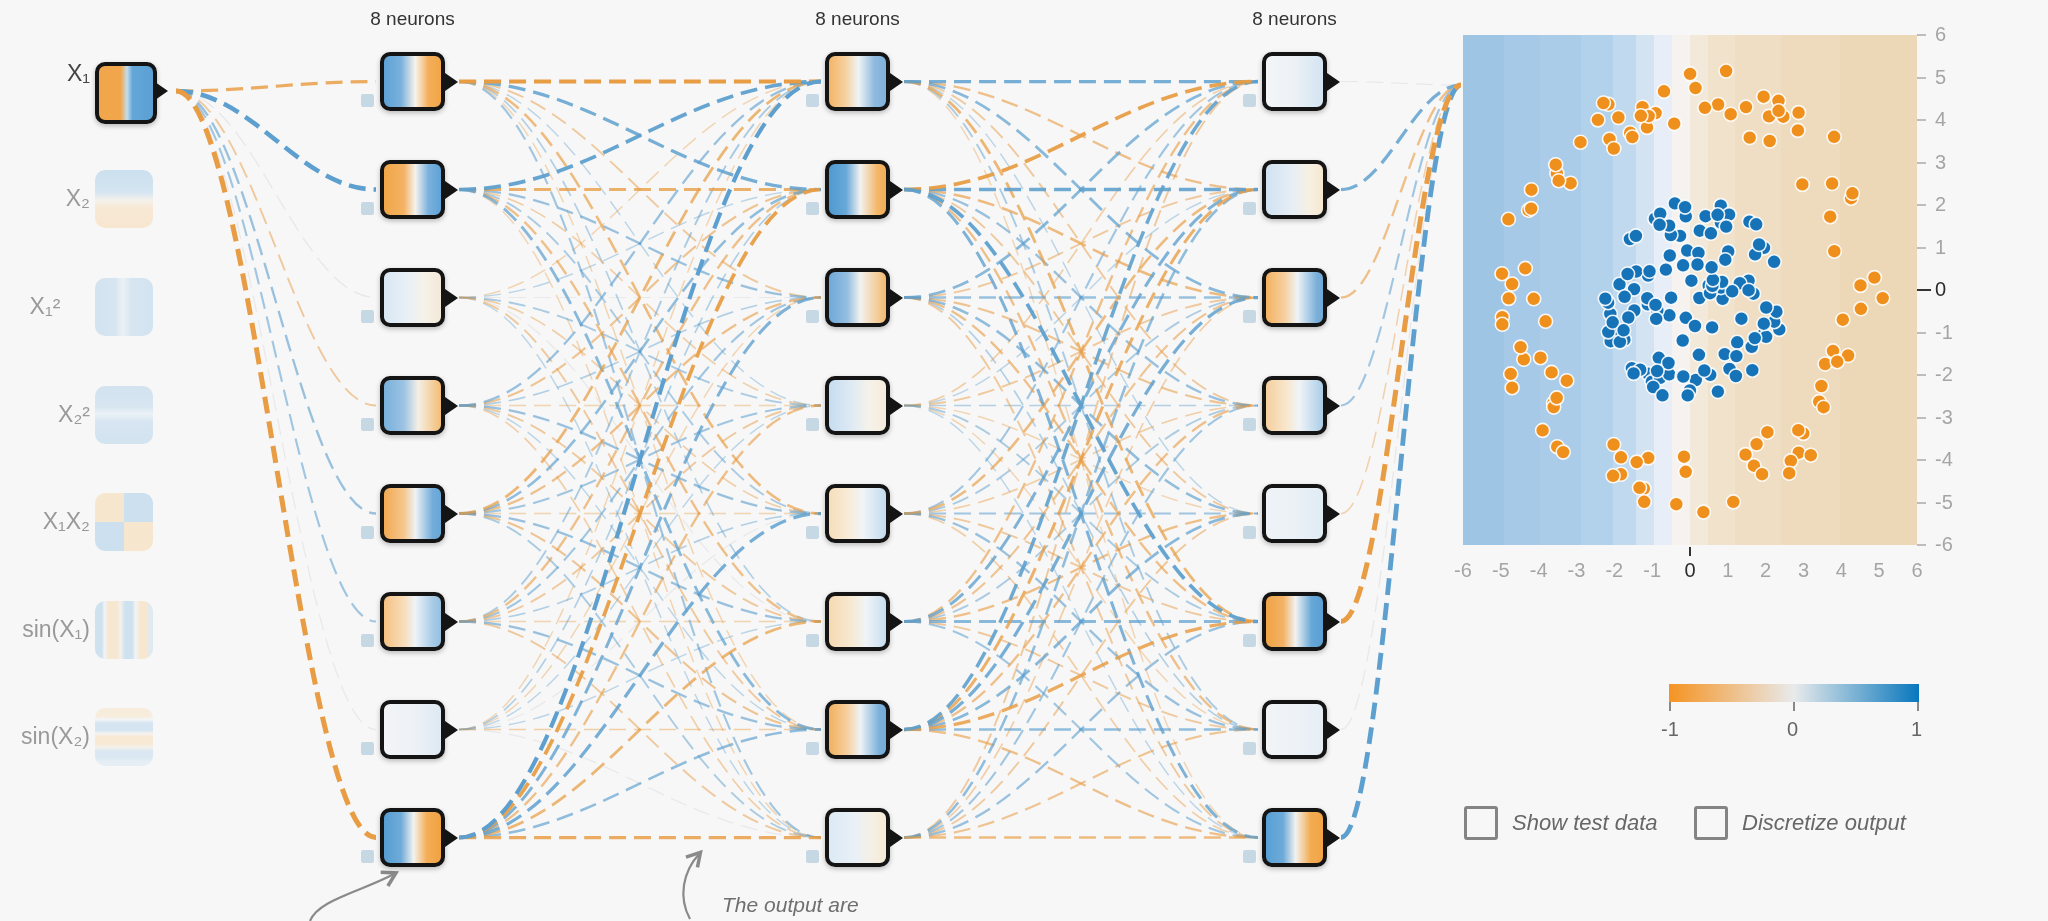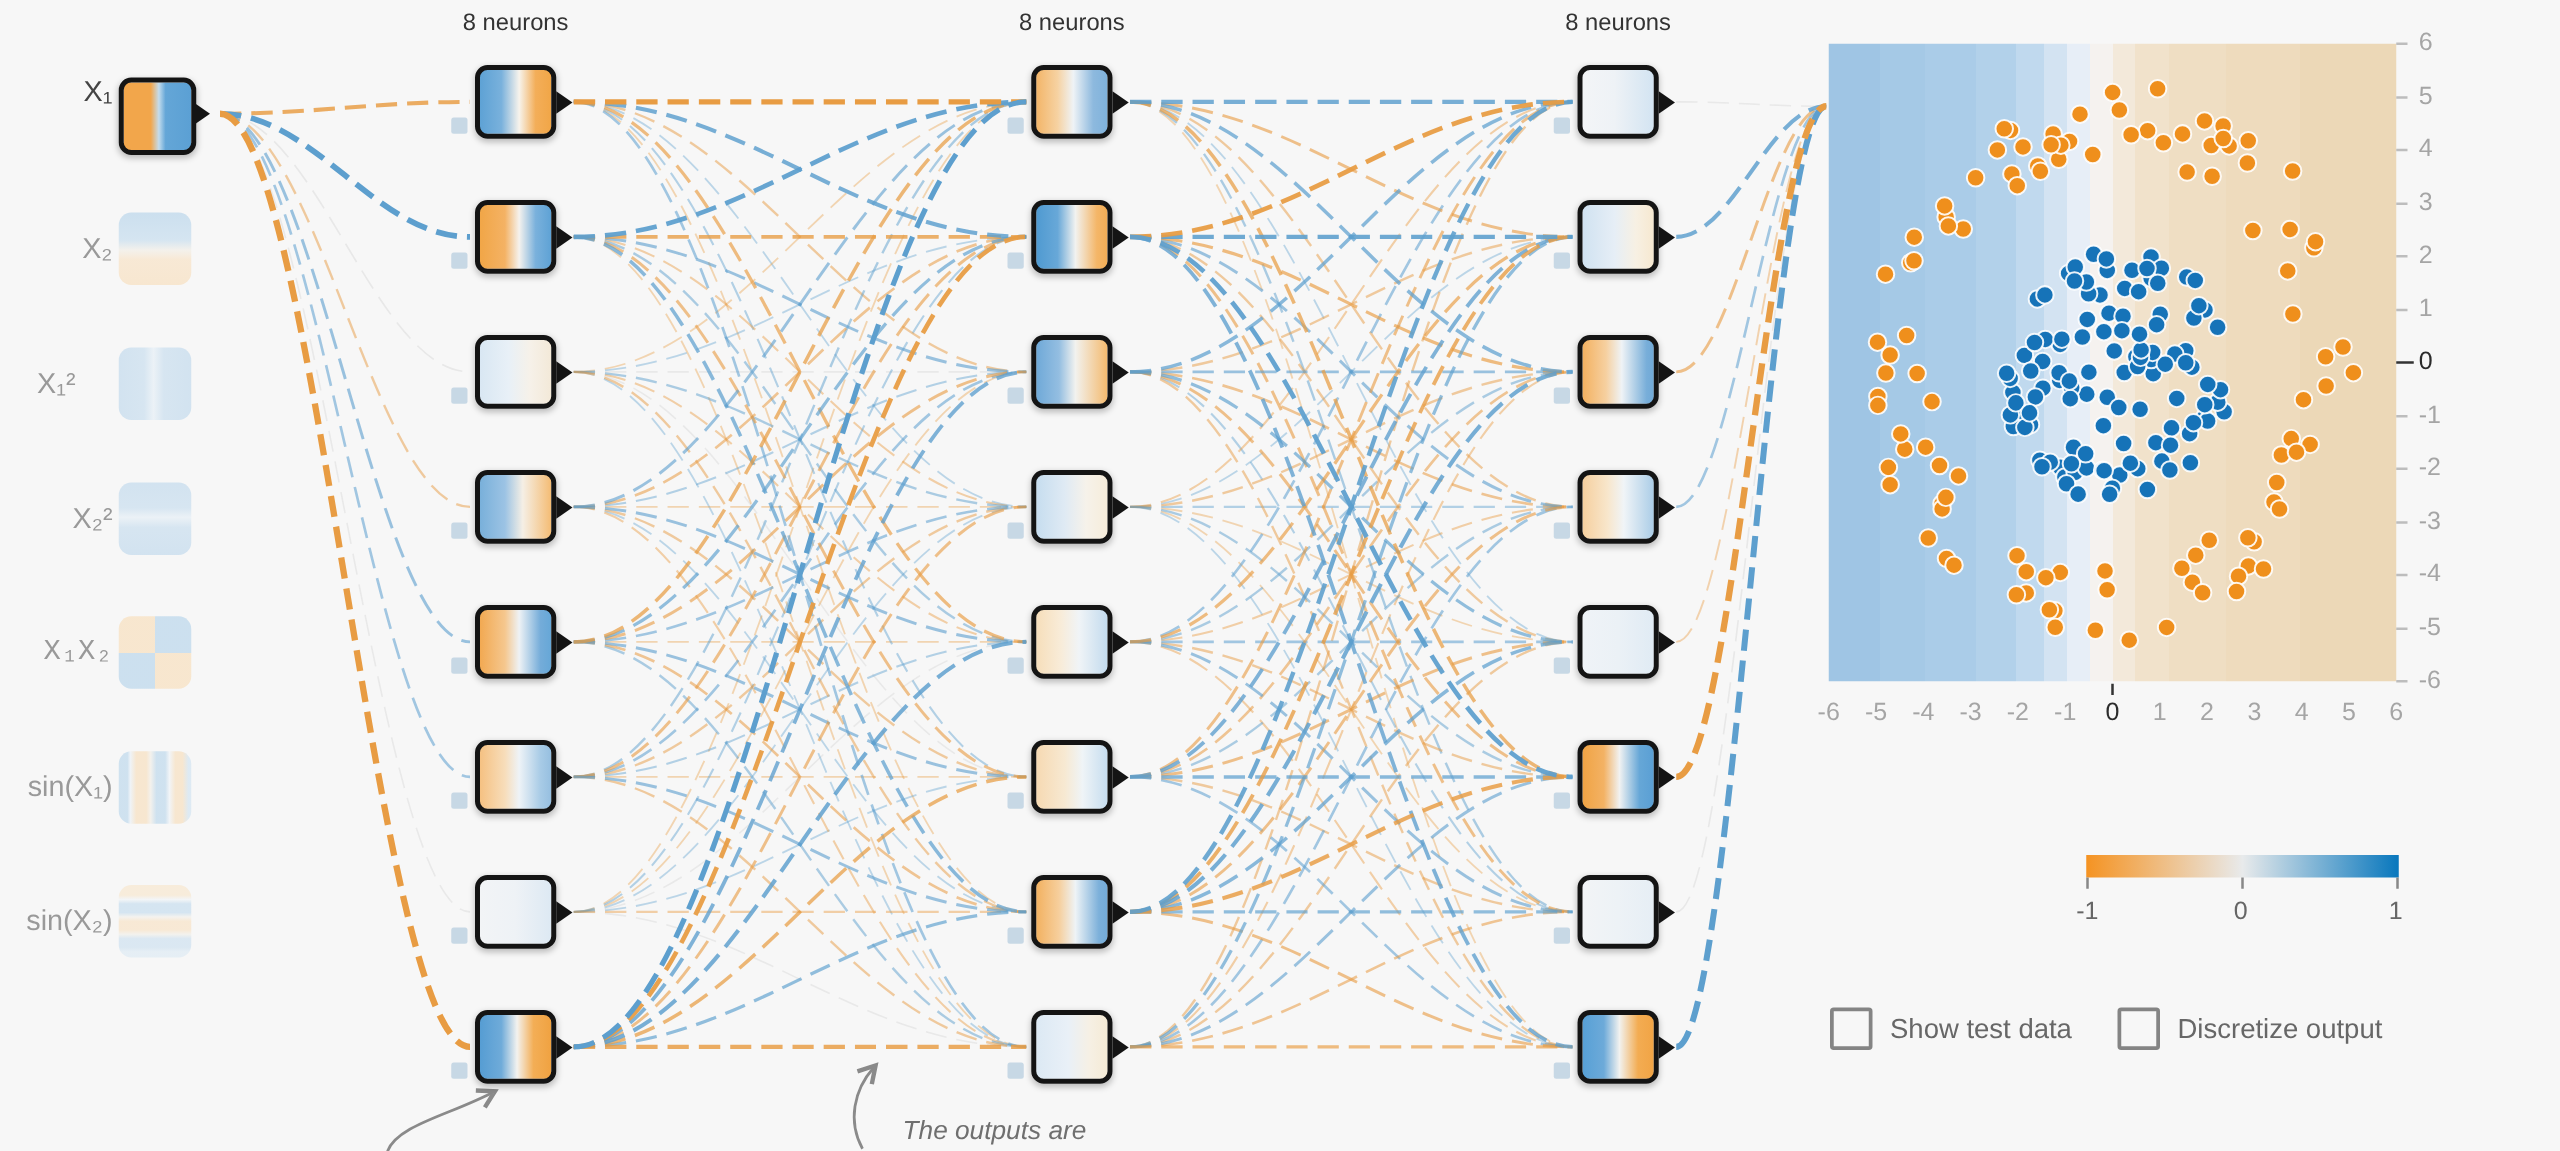--- a/index.html
+++ b/index.html
@@ -23,21 +23,21 @@
   .ydash{position:absolute;height:2px;background:#bdbdbd;}
   .ydash.dark{background:#333;}
   .xtick0{position:absolute;width:2px;background:#333;}
   .legend-text{position:absolute;font-size:22px;line-height:34px;color:#777;width:210px;}
   .legend-bar{position:absolute;height:18px;}
   .legend-tickmark{position:absolute;width:2px;height:9px;background:#888;}
   .legend-ticklab{position:absolute;font-size:20px;color:#666;}
   .cb{position:absolute;display:flex;align-items:center;cursor:pointer;}
   .cb-box{width:28px;height:28px;border:3px solid #848484;border-radius:3px;background:transparent;
           display:inline-block;}
-  .cb-label{font-size:22px;color:#676767;margin-left:14px;}
+  .cb-label{font-size:22px;color:#676767;margin-left:14px;font-style:italic;}
   .note{position:absolute;font-size:21px;font-style:italic;color:#6f6f6f;}
 </style>
 </head>
 <body>
 
 <div class="stage">
   <svg class="linksvg" id="links" width="2048" height="921">
       <path d="M 176 91 C 252 91, 300 729.5, 376 729.5" fill="none" stroke="#cccccc" stroke-width="1.23" stroke-opacity="0.34" stroke-dasharray="17 8"></path>
       <path d="M 459 297.5 C 596.56 297.5, 683.44 297.5, 821 297.5" fill="none" stroke="#cccccc" stroke-width="1.23" stroke-opacity="0.34" stroke-dasharray="17 8"></path>
       <path d="M 459 297.5 C 596.56 297.5, 683.44 621.5, 821 621.5" fill="none" stroke="#cccccc" stroke-width="1.23" stroke-opacity="0.34" stroke-dasharray="17 8"></path>
@@ -196,21 +196,21 @@
       <div class="layer-label" style="left: 1204.5px; top: 8px;">8 neurons</div>
       <div class="feat-label active" style="left: 0px; top: 60px;">X₁</div>
       <div class="node featnode" style="left: 95px; top: 62px; background: linear-gradient(to right, rgb(242, 166, 75) 0%, rgb(242, 166, 75) 40%, rgb(195, 220, 237) 52%, rgb(100, 166, 215) 62%, rgb(91, 160, 212) 100%);"></div>
       <div class="tri" style="left: 155px; top: 82px;"></div>
       <div class="feat-label" style="left: 0px; top: 185px;">X₂</div>
       <div class="feat-box inactive" style="left: 95px; top: 170px; background: linear-gradient(rgb(168, 204, 231) 0%, rgb(185, 214, 236) 38%, rgb(241, 236, 226) 52%, rgb(248, 221, 185) 65%, rgb(247, 217, 176) 100%);"></div>
       <div class="feat-label" style="left: 0px; top: 293px; text-align: center;">X₁²</div>
       <div class="feat-box inactive" style="left: 95px; top: 278px; background: linear-gradient(to right, rgb(180, 210, 234) 0%, rgb(188, 215, 236) 35%, rgb(226, 237, 246) 48%, rgb(188, 215, 236) 62%, rgb(180, 210, 234) 100%);"></div>
       <div class="feat-label" style="left: 0px; top: 401px;">X₂²</div>
       <div class="feat-box inactive" style="left: 95px; top: 386px; background: linear-gradient(rgb(180, 210, 234) 0%, rgb(188, 215, 236) 35%, rgb(226, 237, 246) 48%, rgb(188, 215, 236) 62%, rgb(180, 210, 234) 100%);"></div>
-      <div class="feat-label" style="left: 0px; top: 508px; font-family: Liberation Mono, monospace;">X₁X₂</div>
+      <div class="feat-label" style="left: 0px; top: 508px;">X₁X₂</div>
       <div class="feat-box inactive" style="left: 95px; top: 493px; background: conic-gradient(rgb(169, 205, 232) 0deg, rgb(169, 205, 232) 90deg, rgb(248, 217, 174) 90deg, rgb(248, 217, 174) 180deg, rgb(169, 205, 232) 180deg, rgb(169, 205, 232) 270deg, rgb(248, 217, 174) 270deg, rgb(248, 217, 174) 360deg);"></div>
       <div class="feat-label" style="left: 0px; top: 616px;">sin(X₁)</div>
       <div class="feat-box inactive" style="left: 95px; top: 601px; background: linear-gradient(90deg, rgb(174, 208, 233) 0%, rgb(174, 208, 233) 12%, rgb(232, 240, 247) 16%, rgb(247, 217, 176) 24%, rgb(247, 217, 176) 38%, rgb(240, 236, 228) 44%, rgb(174, 208, 233) 52%, rgb(174, 208, 233) 64%, rgb(237, 242, 247) 70%, rgb(247, 217, 176) 78%, rgb(247, 217, 176) 88%, rgb(201, 223, 240) 96%, rgb(201, 223, 240) 100%);"></div>
       <div class="feat-label" style="left: 0px; top: 723px;">sin(X₂)</div>
       <div class="feat-box inactive" style="left: 95px; top: 708px; background: linear-gradient(rgb(248, 227, 196) 0%, rgb(248, 227, 196) 14%, rgb(239, 243, 247) 20%, rgb(185, 214, 236) 26%, rgb(185, 214, 236) 38%, rgb(242, 239, 232) 44%, rgb(248, 221, 185) 50%, rgb(248, 221, 185) 62%, rgb(240, 237, 229) 68%, rgb(195, 219, 238) 74%, rgb(195, 219, 238) 86%, rgb(215, 231, 243) 92%, rgb(215, 231, 243) 100%);"></div>
       <div class="node" style="left: 380px; top: 52px; background: linear-gradient(to right, rgb(94, 162, 213) 0%, rgb(121, 177, 220) 30%, rgb(247, 243, 236) 55%, rgb(243, 174, 89) 78%, rgb(241, 166, 71) 100%);"></div>
       <div class="tri" style="left: 445px; top: 72.5px;"></div>
       <div class="bias" style="left: 361px; top: 94px;"></div>
       <div class="node" style="left: 380px; top: 160px; background: linear-gradient(to right, rgb(241, 166, 71) 0%, rgb(244, 178, 100) 35%, rgb(245, 242, 238) 55%, rgb(122, 177, 220) 78%, rgb(94, 162, 213) 100%);"></div>
       <div class="tri" style="left: 445px; top: 180.5px;"></div>
@@ -558,14 +558,14 @@
 
   <label class="cb" style="left:1464px;top:806px">
     <span class="cb-box"></span>
     <span class="cb-label">Show test data</span>
   </label>
   <label class="cb" style="left:1694px;top:806px">
     <span class="cb-box"></span>
     <span class="cb-label">Discretize output</span>
   </label>
 
-  <div class="note" style="left:722px;top:893px">The outputs are</div>
+  <div class="note" style="left:722px;top:893px">The output are</div>
 </div>
 
 </body></html>

